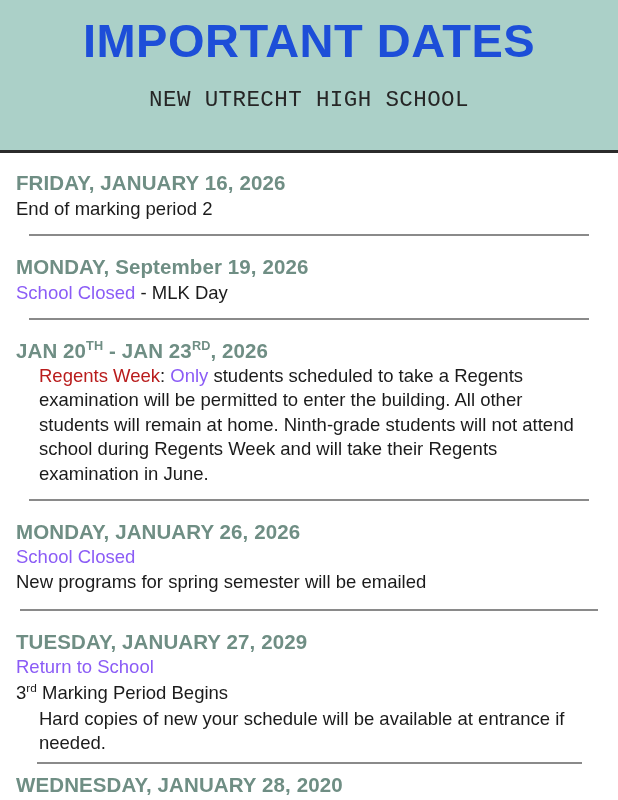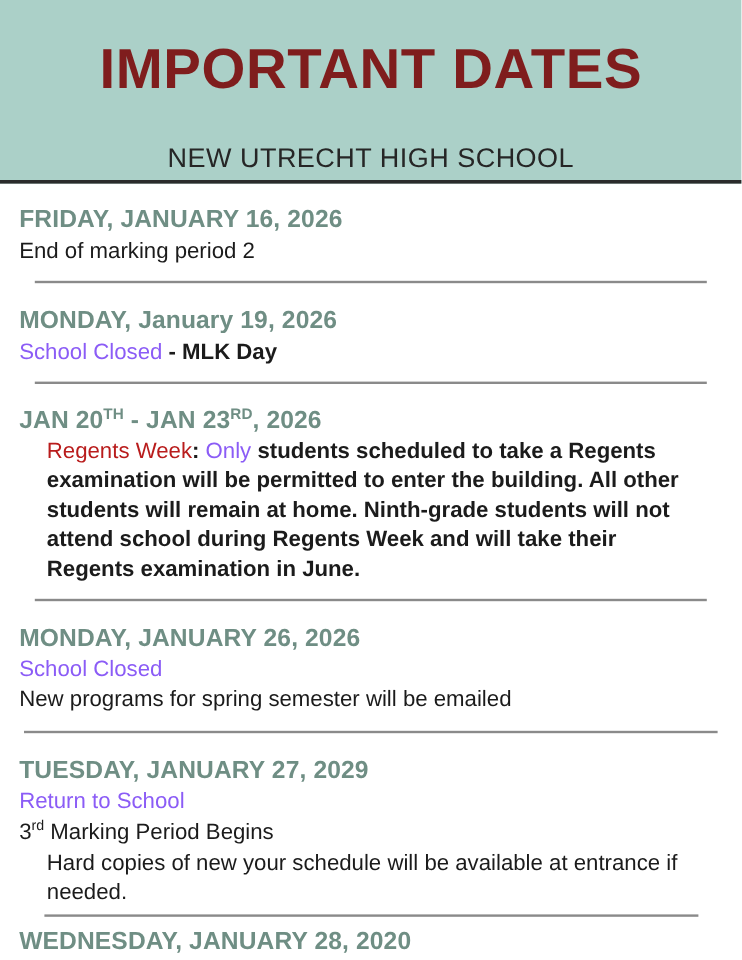--- a/index.html
+++ b/index.html
@@ -33,34 +33,35 @@
     display: flex;
     flex-direction: column;
     align-items: center;
     justify-content: flex-start;
     padding-top: 16px;
   }
   .header-title {
     font-size: 47px;
     font-weight: 700;
     letter-spacing: 0.5px;
-    color: #7f1d1d;
+    color: #1d4ed8;
     line-height: 1.08;
     text-align: center;
-    margin: 16px;
+    margin: 0;
     white-space: nowrap;
   }
   .header-subtitle {
     font-size: 22.5px;
     font-weight: 400;
     letter-spacing: 0.4px;
     color: #262626;
     text-align: center;
     margin: 20px 0 0 0;
     white-space: nowrap;
+    font-family: Liberation Mono, monospace;
   }
 
   
   .body {
     padding: 0;
   }
 
   .section {
     text-align: left;
     padding: 0 16px;
@@ -92,21 +93,21 @@
   .detail.tight { margin-top: 1px; }
 
   .detail sup {
     font-size: 0.64em;
     vertical-align: super;
     line-height: 0;
   }
 
   .red { color: #8b5cf6; }
   .green { color: #b91c1c; }
-  .black { color: #1b1b1b; font-weight: bold; }
+  .black { color: #1b1b1b; }
 
   .paragraph {
     font-size: 18.5px;
     line-height: 1.33;
     color: #1b1b1b;
     margin: 1px auto 0 auto;
     max-width: 540px;
   }
 
   
@@ -143,21 +144,21 @@
     <div class="section">
       <div class="date-line">FRIDAY, JANUARY 16, 2026</div>
       <div class="detail">End of marking period 2</div>
     </div>
 
     <div class="sp-c"></div>
     <div class="divider w1"></div>
 
     <div class="sp-b"></div>
     <div class="section">
-      <div class="date-line">MONDAY, January 19, 2026</div>
+      <div class="date-line">MONDAY, September 19, 2026</div>
       <div class="detail">
         <span class="red">School Closed</span><span class="black"> - MLK Day</span>
       </div>
     </div>
 
     <div class="sp-c"></div>
     <div class="divider w1"></div>
 
     <div class="sp-b"></div>
     <div class="section">

